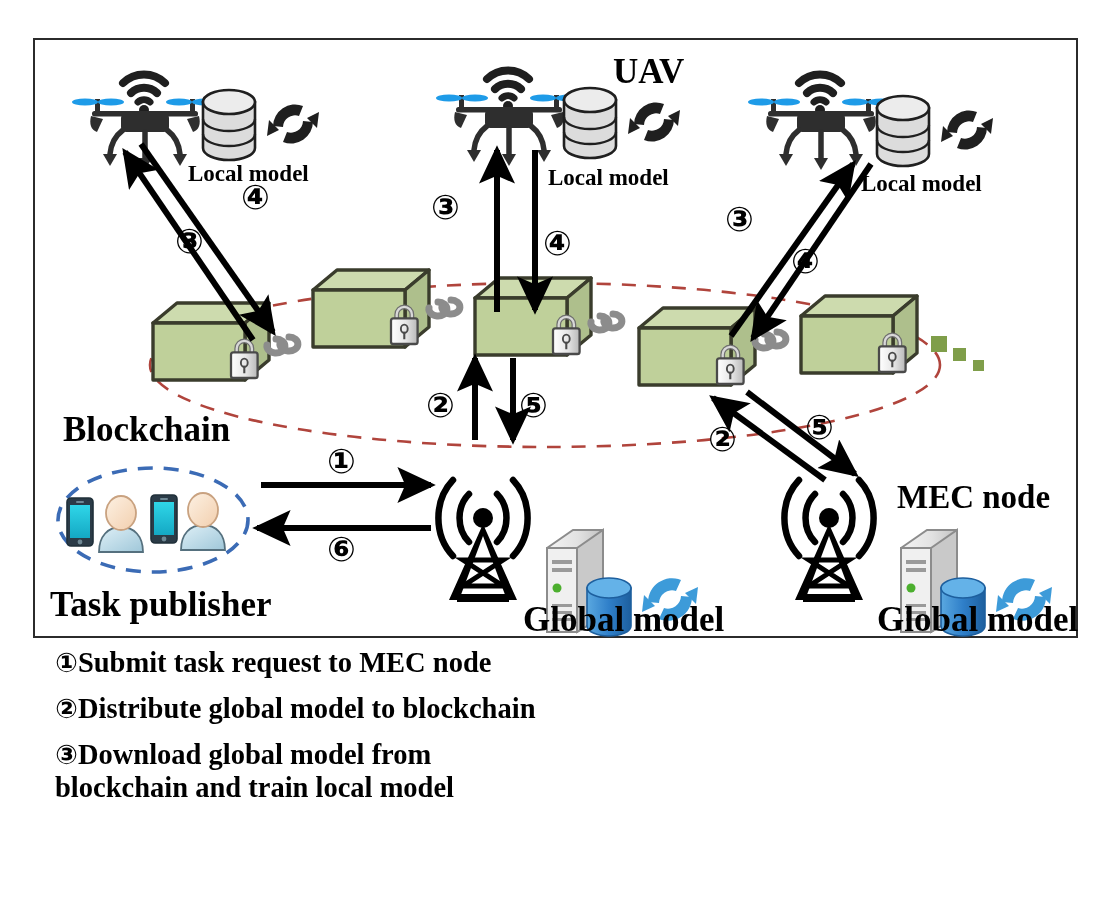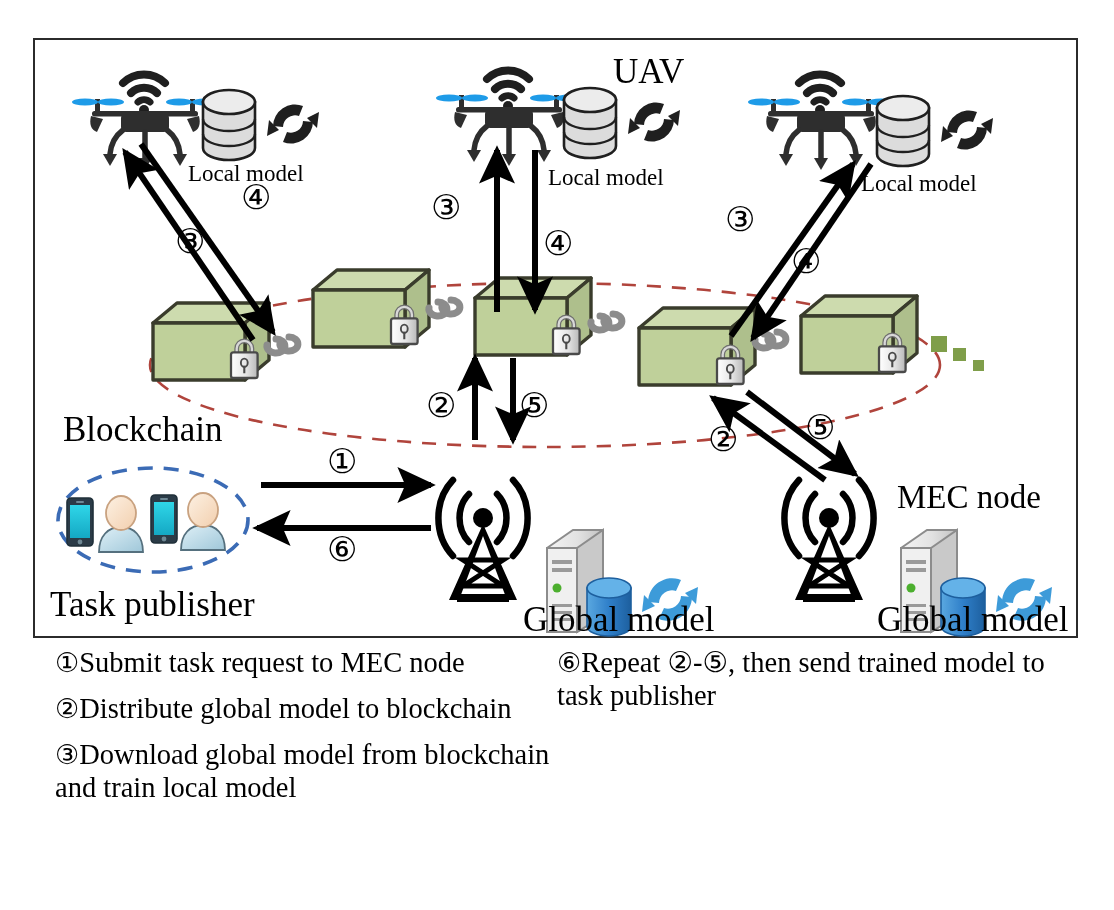--- a/index.html
+++ b/index.html
@@ -1,19 +1,19 @@
 <!DOCTYPE html>
 <html><head>
 <meta charset="utf-8">
 <style>
   html,body{margin:0;padding:0;background:#ffffff;}
   body{width:1114px;height:910px;position:relative;overflow:hidden;
        font-family:"Liberation Serif","DejaVu Serif",serif;color:#000;}
 
-  #stage{position:absolute;left:0;top:0;width:1114px;height:910px;}
+  #stage{position:absolute;left:0;top:0;width:1114px;height:910px;font-weight:bold;}
 
   
   #frame{position:absolute;left:33px;top:38px;width:1045px;height:600px;
          border:2px solid #2b2b2b;box-sizing:border-box;background:#fff;}
 
   .abs{position:absolute;}
 
   
   .lbl{position:absolute;white-space:nowrap;line-height:1;
        font-family:"Liberation Serif","DejaVu Serif",serif;color:#000;}
@@ -460,19 +460,16 @@
       </div>
       <div class="leg-item">
         <span class="cg">②</span><span>Distribute global model to blockchain</span>
       </div>
       <div class="leg-item">
         <span class="cg">③</span><span>Download global model from blockchain and train local model</span>
       </div>
     </div>
 
     <div class="leg-col" style="left:524px;">
-      <div class="leg-item">
-        <span class="cg">⑥</span><span>Repeat ②-⑤, then send trained model to task publisher</span>
-      </div>
     </div>
   </div>
 
 </div>
 
 </body></html>

